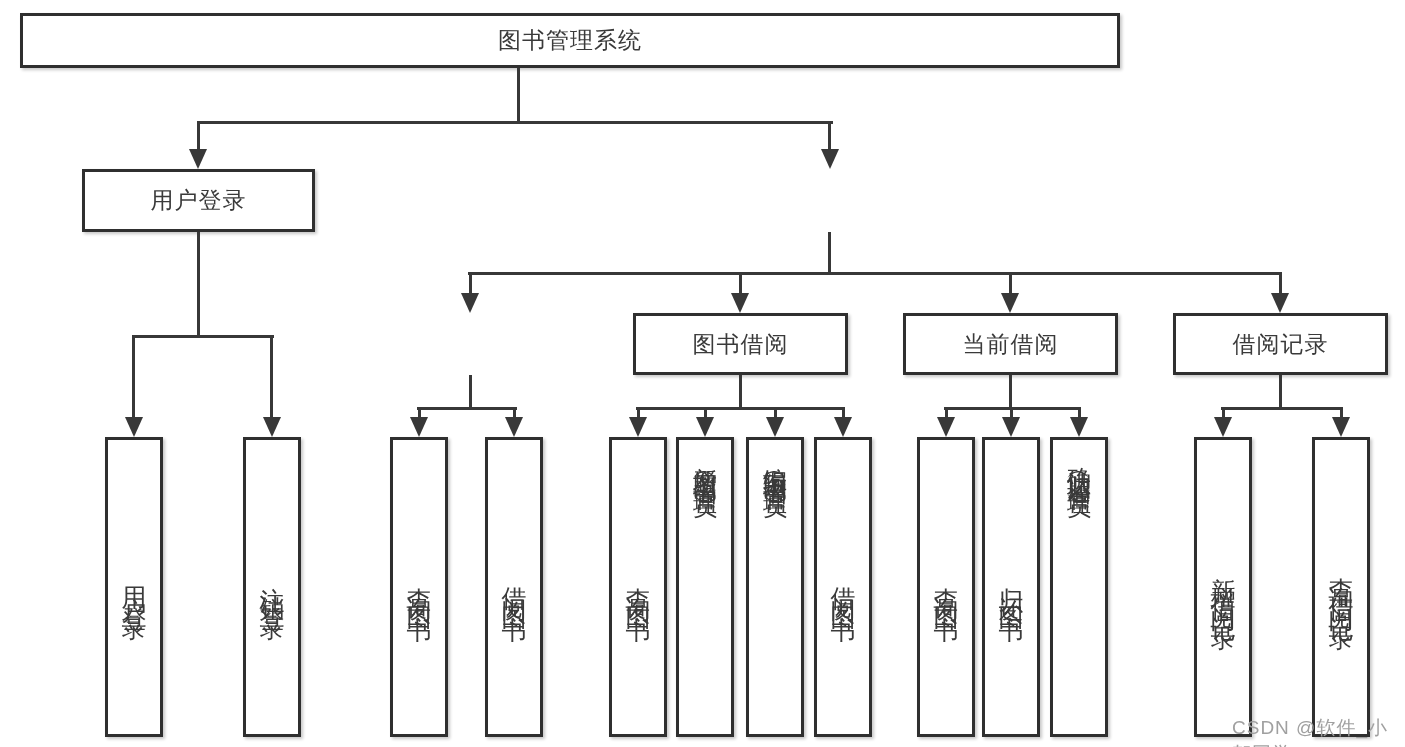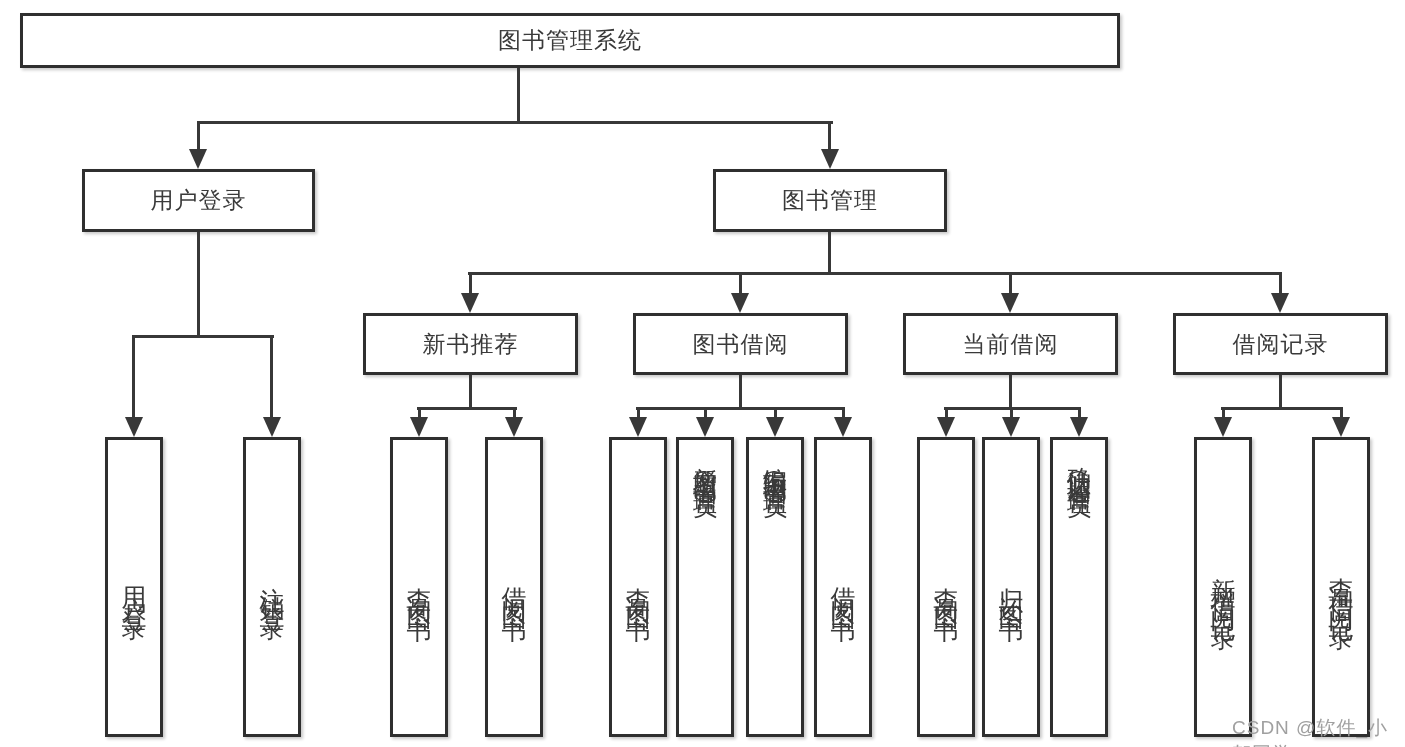--- a/index.html
+++ b/index.html
@@ -47,27 +47,21 @@
 
 <div class="canvas">
 
   <div class="hbox" style="left:20px;top:13px;width:1100px;height:55px">
     <span>图书管理系统</span>
   </div>
 
   <div class="hbox" style="left:82px;top:169px;width:233px;height:63px">
     <span>用户登录</span>
   </div>
-  <div class="hbox" style="left:713px;top:169px;width:234px;height:63px">
-    <span>图书管理</span>
-  </div>
 
-  <div class="hbox" style="left:363px;top:313px;width:215px;height:62px">
-    <span>新书推荐</span>
-  </div>
   <div class="hbox" style="left:633px;top:313px;width:215px;height:62px">
     <span>图书借阅</span>
   </div>
   <div class="hbox" style="left:903px;top:313px;width:215px;height:62px">
     <span>当前借阅</span>
   </div>
   <div class="hbox" style="left:1173px;top:313px;width:215px;height:62px">
     <span>借阅记录</span>
   </div>
 

